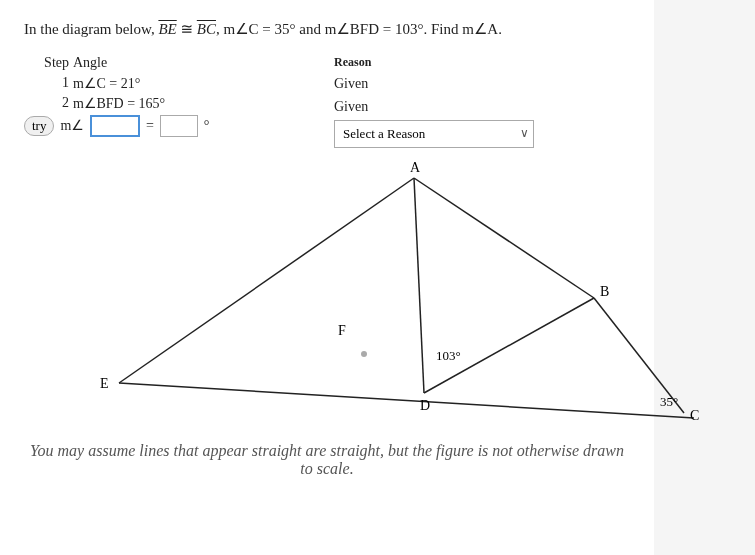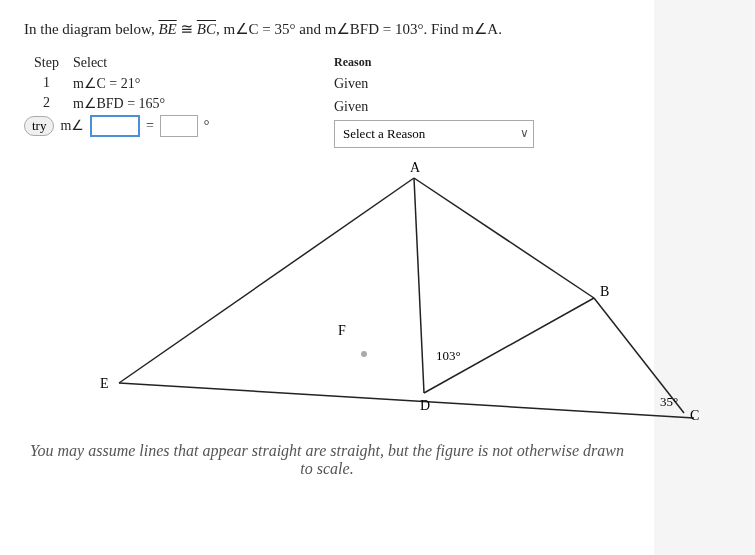--- a/index.html
+++ b/index.html
@@ -32,21 +32,21 @@
     .steps-table {
       min-width: 260px;
       margin-right: 50px;
     }
     .steps-table .header-row {
       display: flex;
       gap: 0;
       font-size: 14px;
       margin-bottom: 4px;
     }
-    .col-step { width: 45px; text-align: center; }
+    .col-step { width: 45px; text-align: right; }
     .col-angle { width: 160px; text-align: left; padding-left: 4px; }
     .steps-table .data-row {
       display: flex;
       align-items: center;
       font-size: 14px;
       margin-bottom: 3px;
     }
     .reason-section {
       min-width: 160px;
     }
@@ -149,21 +149,21 @@
 
 <div class="page">
   <div class="problem-statement">
     In the diagram below, <span style="text-decoration:overline; font-style:italic;">BE</span> ≅ <span style="text-decoration:overline; font-style:italic;">BC</span>, m∠C = 35° and m∠BFD = 103°. Find m∠A.
   </div>
 
   <div class="table-section">
     <div class="steps-table">
       <div class="header-row">
         <div class="col-step">Step</div>
-        <div class="col-angle">Select</div>
+        <div class="col-angle">Angle</div>
       </div>
       <div class="data-row">
         <div class="col-step">1</div>
         <div class="col-angle">m∠C = 21°</div>
       </div>
       <div class="data-row">
         <div class="col-step">2</div>
         <div class="col-angle">m∠BFD = 165°</div>
       </div>
       <div class="try-row">

